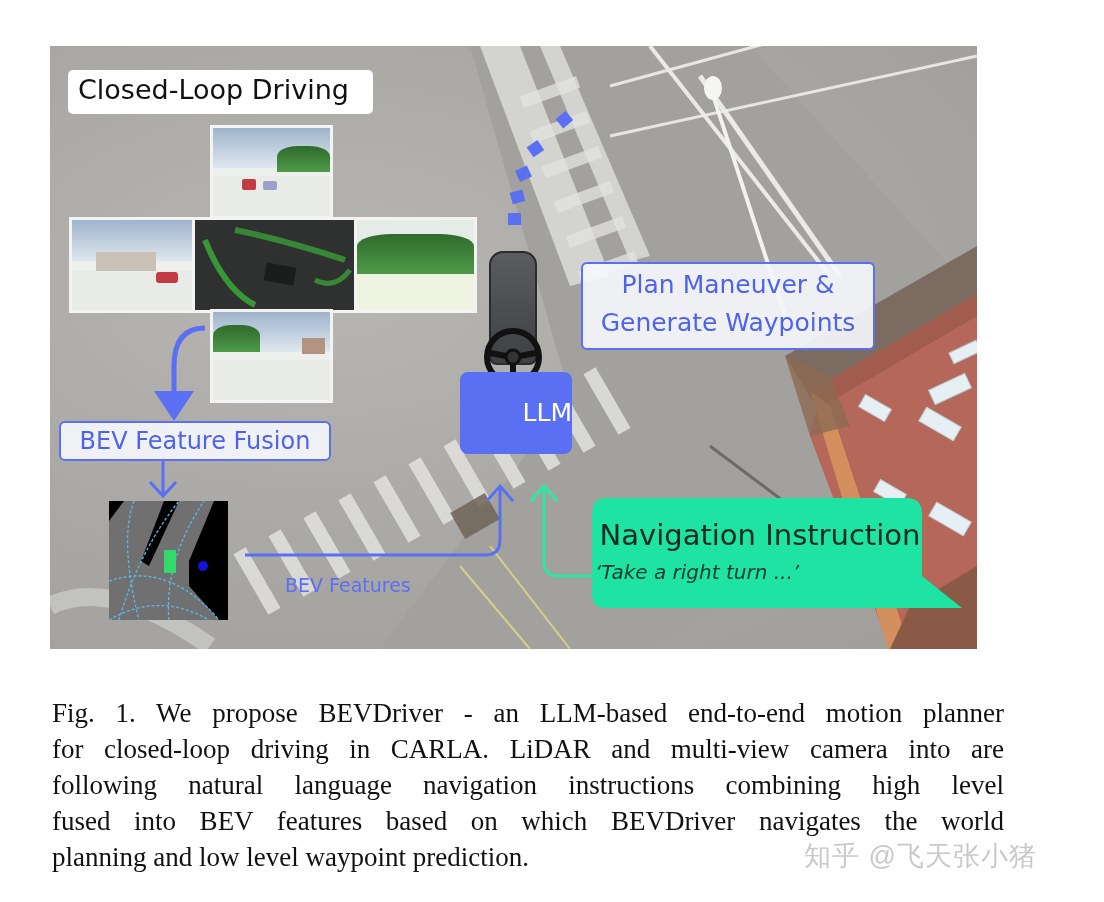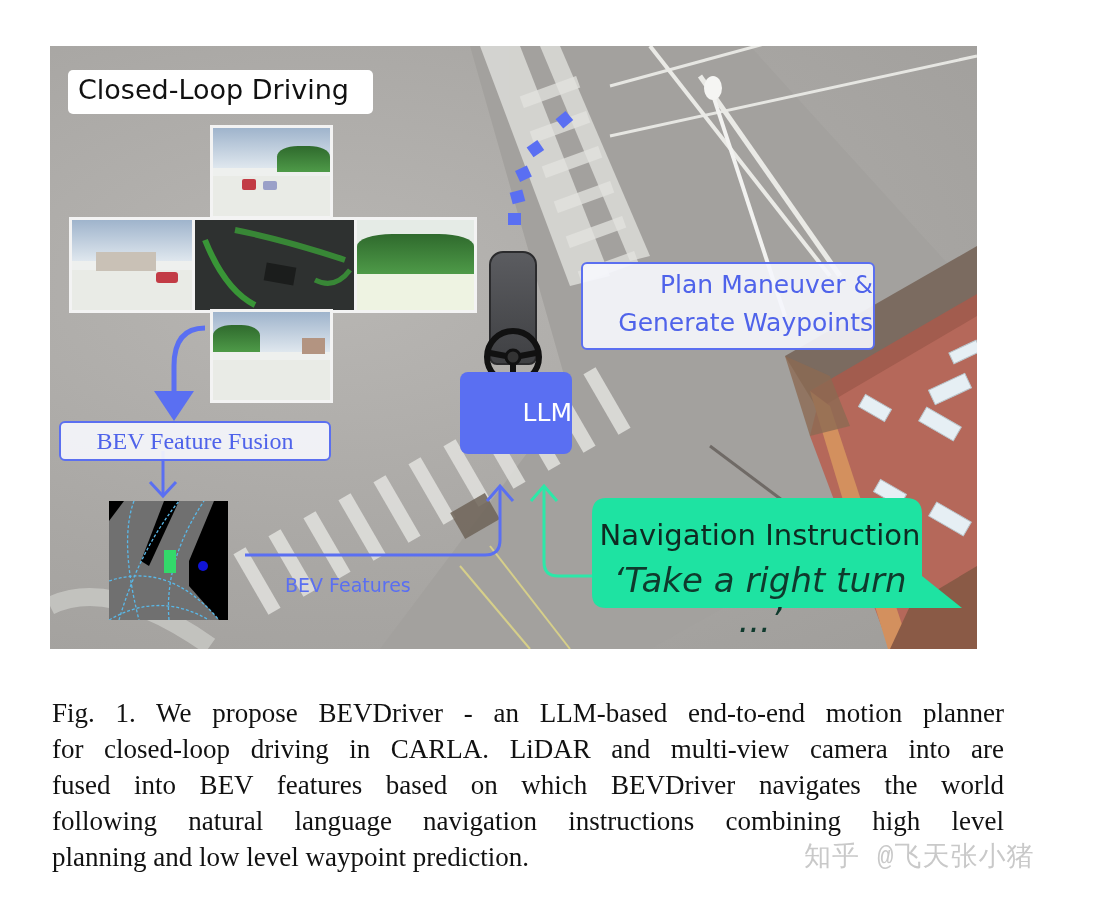--- a/index.html
+++ b/index.html
@@ -8,21 +8,21 @@
       background: radial-gradient(ellipse at 30% 40%, #b8b6b3 0%, #a9a7a4 55%, #9f9d9a 100%); }
     .abs { position:absolute; }
     .label-box { position:absolute; background:rgba(245,246,252,0.92); border:2px solid #5b6ff0; border-radius:6px; color:#4f63ea; text-align:center; font-family:"DejaVu Sans", sans-serif; }
     .cam { position:absolute; background:#eef0ee; border:3px solid #f3f3f3; overflow:hidden; }
     .cam .sky { position:absolute; left:0; top:0; right:0; height:45%; background:linear-gradient(#9fb4cc,#dfe7ee); }
     .cam .ground { position:absolute; left:0; bottom:0; right:0; height:45%; background:#e9ebe6; }
     .cam .trees { position:absolute; height:30%; background:linear-gradient(#2f6a2d,#4e9a48); border-radius:40% 40% 0 0; }
     .caption { position:absolute; left:24px; top:695px; width:980px; font-family:"Liberation Serif", serif; font-size:27px; line-height:36px; color:#111; text-align:justify; }
     .caption span.line { display:block; text-align:justify; text-align-last:justify;margin-left:28px; }
     .caption span.last { text-align-last:left; }
-    .watermark { position:absolute; left:804px; top:838px; font-size:27px; color:#c9c9c9; font-family:Liberation Mono, monospace; letter-spacing:1px; }
+    .watermark { position:absolute; left:804px; top:838px; font-size:27px; color:#c9c9c9; font-family:Liberation Sans, sans-serif; letter-spacing:1px; }
   </style>
 </head>
 <body>
 
 <div class="figure">
 
   <svg class="abs" style="left:0;top:0" width="927" height="603">
 
     <polygon points="420,0 700,0 927,250 927,420 600,603 330,603 520,350" fill="#a3a19e"></polygon>
 
@@ -156,26 +156,26 @@
     <circle cx="31" cy="31" r="26" fill="none" stroke="#111" stroke-width="6"></circle>
     <circle cx="31" cy="31" r="7" fill="#333" stroke="#111" stroke-width="3"></circle>
     <line x1="8" y1="27" x2="24" y2="30" stroke="#111" stroke-width="6"></line>
     <line x1="54" y1="27" x2="38" y2="30" stroke="#111" stroke-width="6"></line>
     <line x1="31" y1="38" x2="31" y2="55" stroke="#111" stroke-width="6"></line>
   </svg>
 
   <div class="abs" style="left:410px;top:326px;width:112px;height:82px;background:#5a6ff2;border-radius:8px;"></div>
   <div class="abs" style="left:410px;top:352px;width:112px;text-align:right;font-size:25px;color:#ffffff;">LLM</div>
 
-  <div class="label-box" style="left:531px;top:216px;width:290px;height:82px;font-size:25px;line-height:38px;padding-top:2px;text-align:right;">
+  <div class="label-box" style="left:531px;top:216px;width:290px;height:82px;font-size:25px;line-height:38px;padding-top:2px;">
     <div>Plan Maneuver &amp;</div>
     <div>Generate Waypoints</div>
   </div>
 
-  <div class="label-box" style="left:9px;top:375px;width:268px;height:36px;font-size:24px;line-height:36px;font-family:Liberation Serif, serif;">BEV Feature Fusion</div>
+  <div class="label-box" style="left:9px;top:375px;width:268px;height:36px;font-size:24px;line-height:36px;">BEV Feature Fusion</div>
 
   <svg class="abs" style="left:59px;top:455px" width="119" height="119">
     <rect x="0" y="0" width="119" height="119" fill="#707070"></rect>
     <polygon points="0,0 15,0 0,20" fill="#000"></polygon>
     <polygon points="55,0 70,0 40,65 32,60" fill="#000"></polygon>
     <polygon points="105,0 119,0 119,119 110,119 80,85 80,60" fill="#000"></polygon>
     <g stroke="#59b8e8" stroke-width="1.3" fill="none" stroke-dasharray="3 2">
       <path d="M10,119 Q30,50 70,0"></path>
       <path d="M0,80 Q60,60 110,119"></path>
       <path d="M0,119 Q50,90 100,119"></path>
@@ -185,24 +185,24 @@
     <rect x="55" y="49" width="12" height="23" fill="#33d96a"></rect>
     <circle cx="94" cy="65" r="5" fill="#1014d8"></circle>
   </svg>
 
   <div class="abs" style="left:235px;top:528px;font-size:19px;color:#5a6ff2;">BEV Features</div>
 
   <svg class="abs" style="left:540px;top:450px" width="380" height="120">
     <path d="M16,2 L316,2 Q332,2 332,18 L332,80 L372,112 L16,112 Q2,112 2,98 L2,18 Q2,2 16,2 Z" fill="#1ee3a2"></path>
   </svg>
   <div class="abs" style="left:545px;top:472px;width:330px;text-align:center;font-size:29px;color:#0f2a22;">Navigation Instruction</div>
-  <div class="abs" style="left:545px;top:514px;width:330px;text-align:center;font-size:34px;font-style:italic;color:#0f3a2d;">‘Take a right turn ...’</div>
+  <div class="abs" style="left:545px;top:514px;width:330px;text-align:left;font-size:20px;font-style:italic;color:#0f3a2d;">‘Take a right turn ...’</div>
 </div>
 
 <div class="caption">
   <span class="line">Fig. 1.   We propose BEVDriver - an LLM-based end-to-end motion planner</span>
   <span class="line">for closed-loop driving in CARLA. LiDAR and multi-view camera into are</span>
+  <span class="line">following natural language navigation instructions combining high level</span>
   <span class="line">fused into BEV features based on which BEVDriver navigates the world</span>
-  <span class="line">following natural language navigation instructions combining high level</span>
   <span class="line last">planning and low level waypoint prediction.</span>
 </div>
 
 <div class="watermark">知乎 @飞天张小猪</div>
 
 </body></html>

